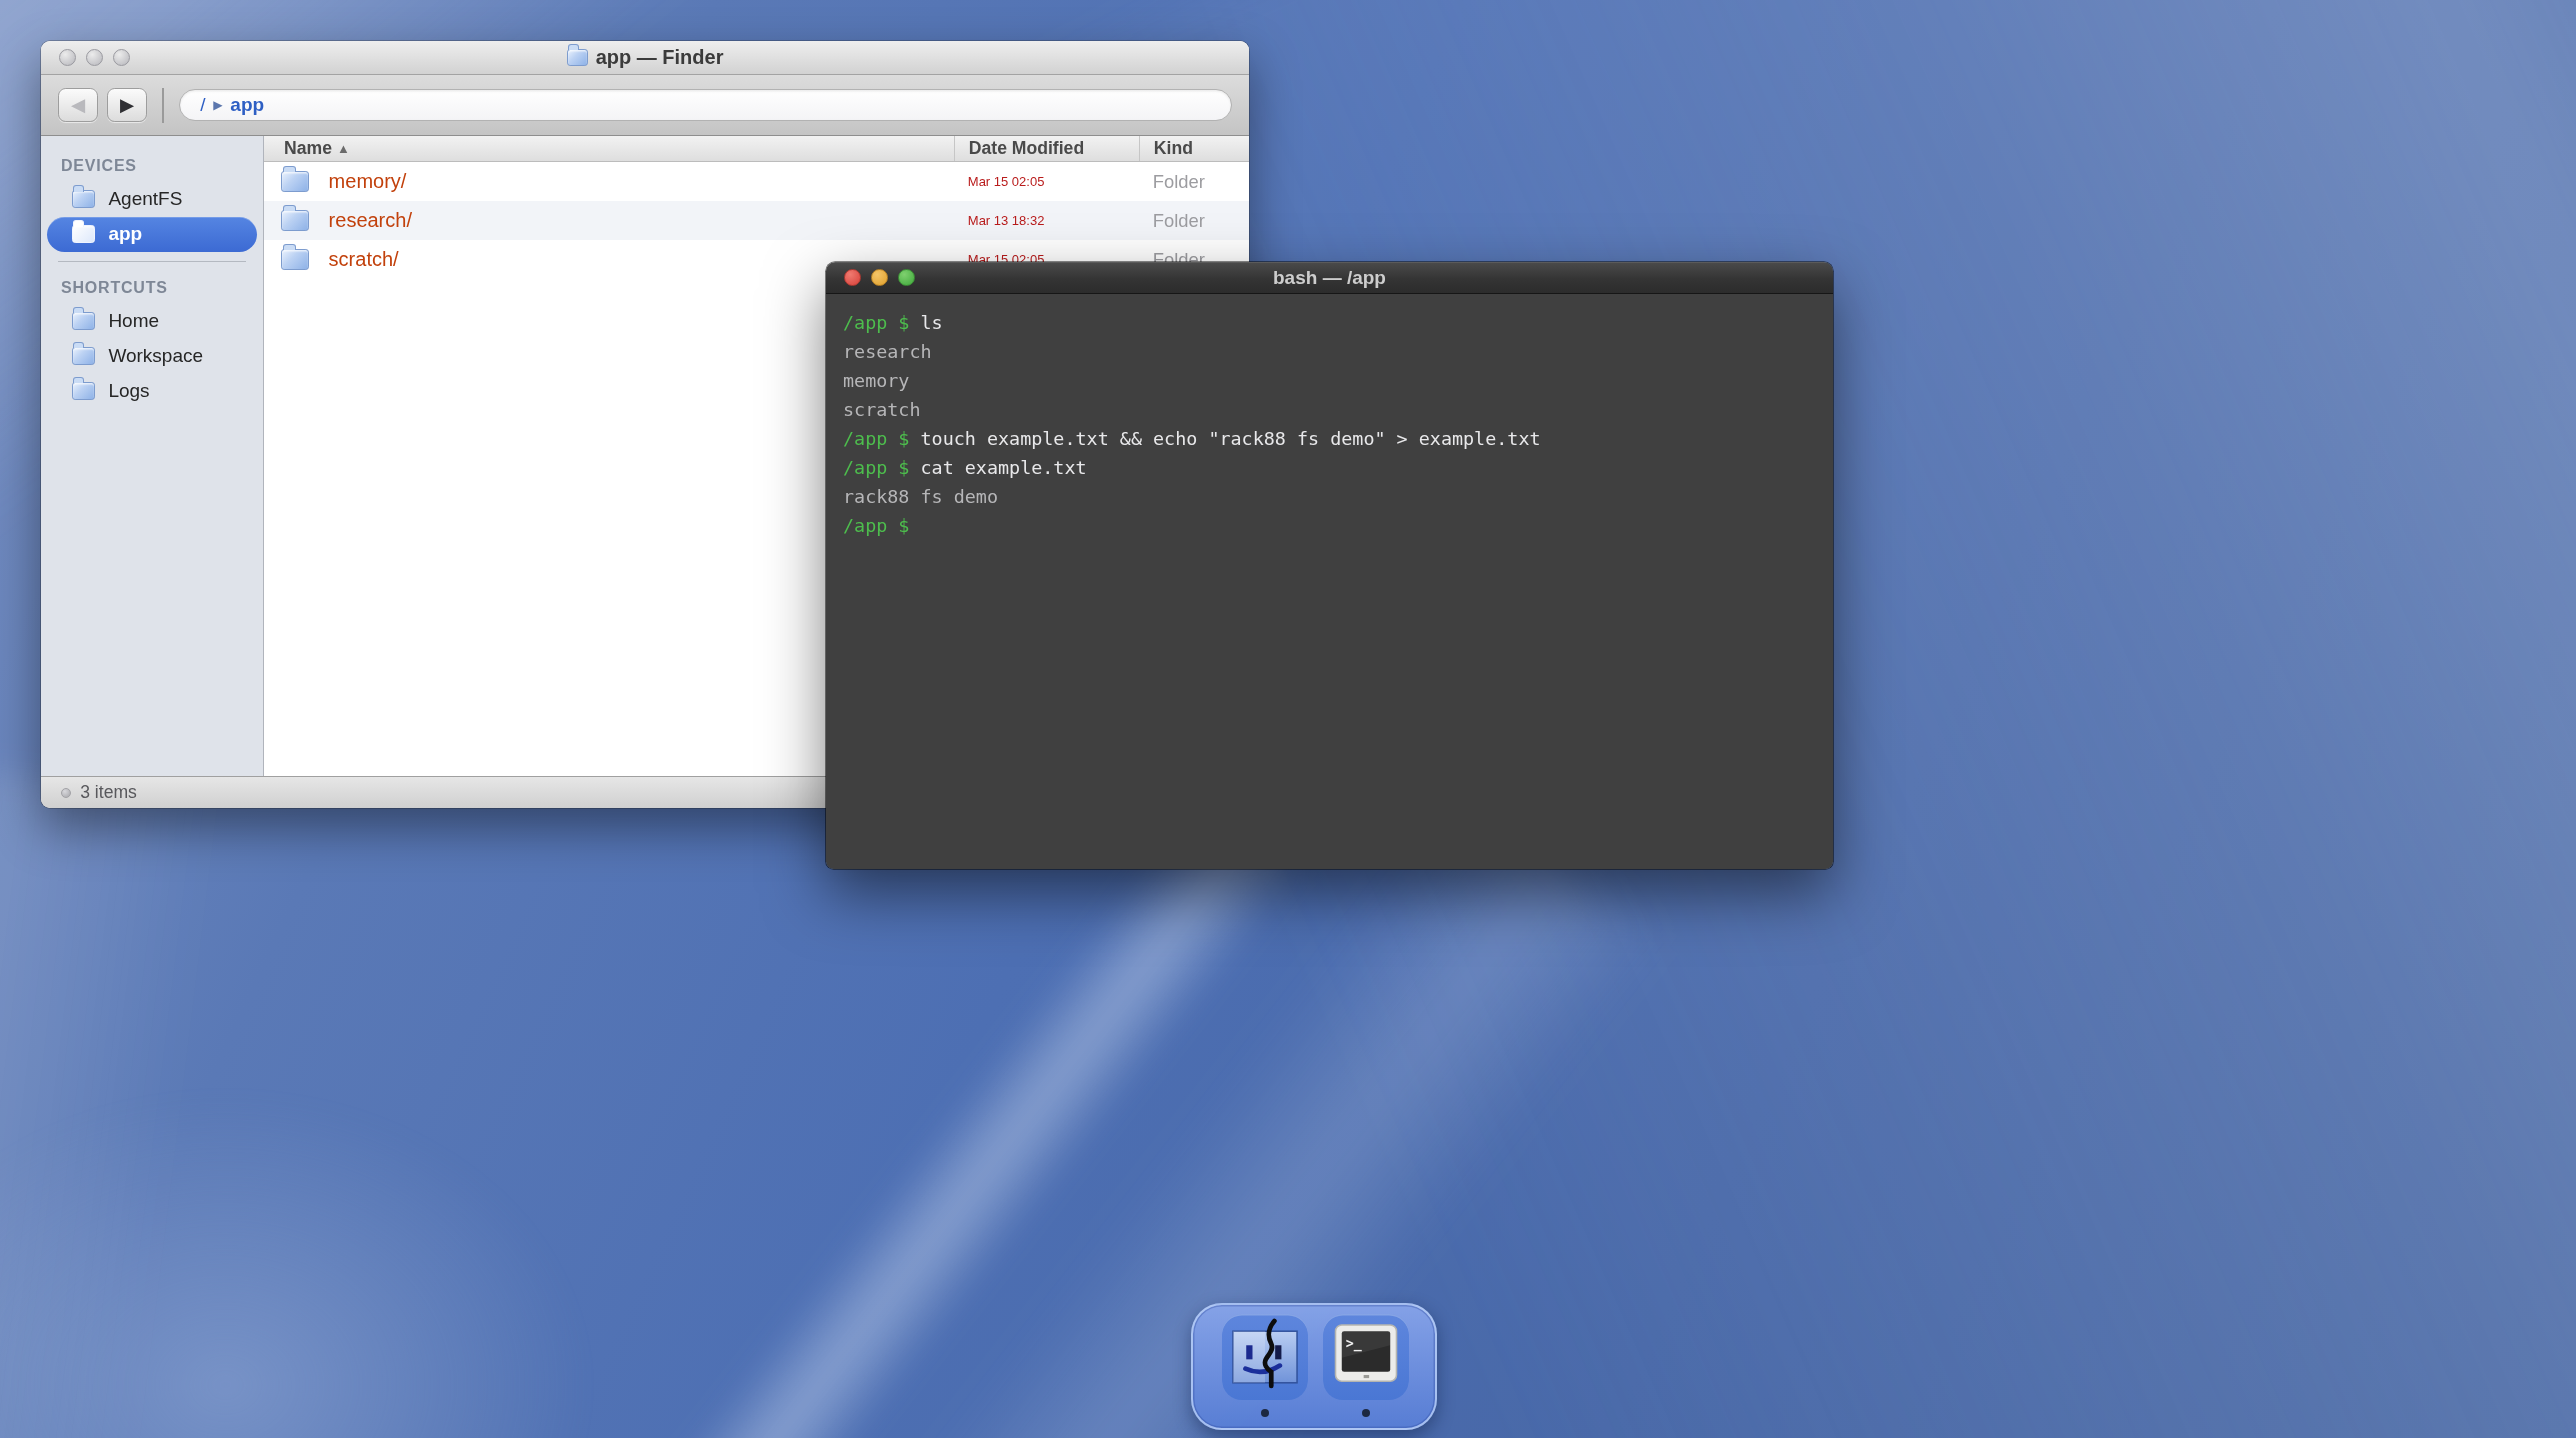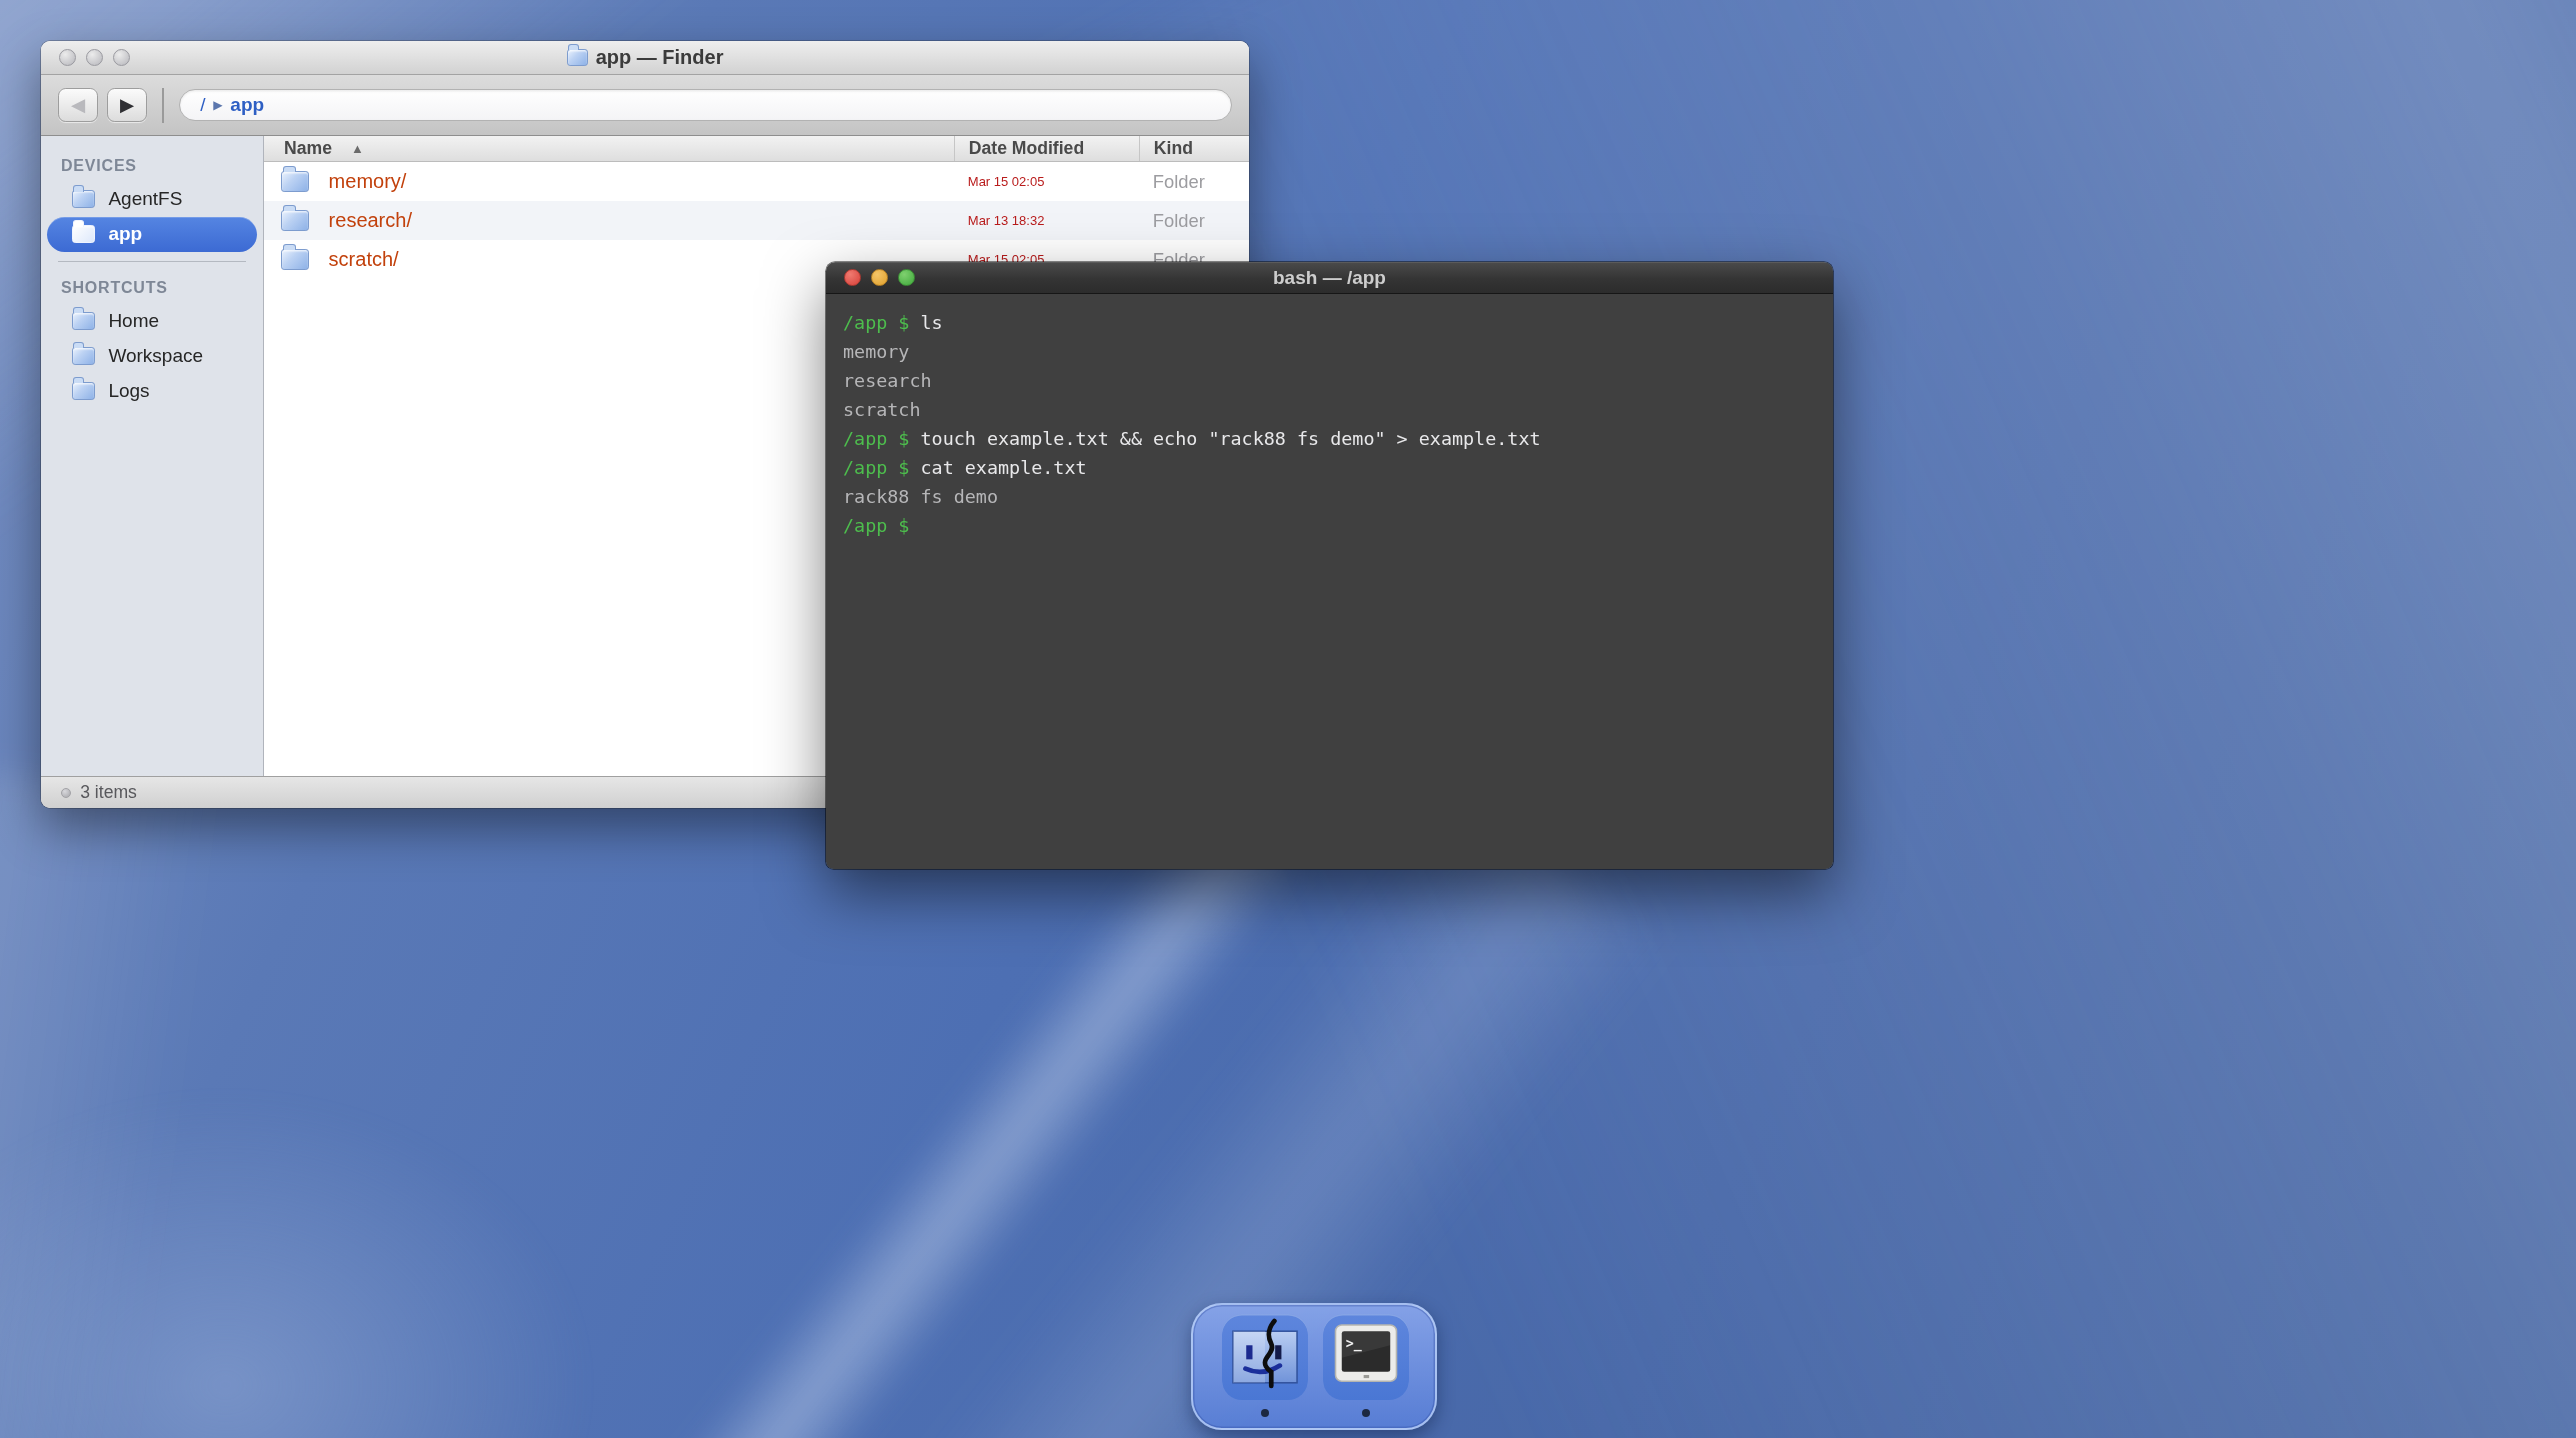--- a/index.html
+++ b/index.html
@@ -74,21 +74,21 @@
   .sb-section { font-size:16px; font-weight:700; color:#7e8796; letter-spacing:0.8px; padding:7.7px 0 6.1px 20px; }
   .sb-item { height:35px; display:flex; align-items:center; gap:13.8px; padding-left:24.5px; margin:0 6.1px;
              font-size:19px; color:#262626; border-radius:17.6px; }
   .sb-item.selected { background:linear-gradient(#5585e2,#3c6ad3); color:#fff; font-weight:600;
              box-shadow:inset 0 0.8px 0 rgba(255,255,255,.25); }
   .sb-divider { height:1.5px; background:#b4b9c1; margin:9.2px 17px; }
 
   .listpane { flex:1; display:flex; flex-direction:column; background:#fff; min-width:0; }
   .list-header { height:26px; background:linear-gradient(#f2f2f2,#dedede); border-bottom:1.5px solid #bcbcbc;
              display:flex; align-items:center; font-size:17.6px; font-weight:700; color:#4a4a4a; }
-  .col-name { flex:1; padding-left:20px; display:flex; align-items:center; gap:19px; }
+  .col-name { flex:1; padding-left:20px; display:flex; align-items:center; gap:5px; }
   .sort-arrow { font-size:13px; color:#6b6b6b; }
   .col-date { width:185px; padding-left:13.8px; border-left:1.5px solid #c6c6c6; align-self:stretch; display:flex; align-items:center; }
   .col-kind { width:110px; padding-left:13.8px; border-left:1.5px solid #c6c6c6; align-self:stretch; display:flex; align-items:center; }
   .rows { flex:1; overflow:hidden; }
   .row { height:39px; display:flex; align-items:center; }
   .row:nth-child(even) { background:#f2f4f8; }
   .cell-name { flex:1; padding-left:17px; display:flex; align-items:center; gap:20px;
                font-size:20px; color:#c2410c; }
   .cell-date { width:185px; padding-left:13.8px; font-size:13px; color:#b91c1c; }
   .cell-kind { width:110px; padding-left:13.8px; font-size:18.4px; color:#9c9ca0; }
@@ -254,22 +254,22 @@
     <div class="t-titlebar">
       <div class="lights">
         <div class="light red"></div>
         <div class="light yellow"></div>
         <div class="light green"></div>
       </div>
       <div class="t-title">bash — /app</div>
     </div>
     <div class="t-body">
       <div class="tline"><span class="p">/app $</span><span class="c"> ls</span><span class="o"></span></div>
+      <div class="tline"><span class="p"></span><span class="c"></span><span class="o">research</span></div>
       <div class="tline"><span class="p"></span><span class="c"></span><span class="o">memory</span></div>
-      <div class="tline"><span class="p"></span><span class="c"></span><span class="o">research</span></div>
       <div class="tline"><span class="p"></span><span class="c"></span><span class="o">scratch</span></div>
       <div class="tline"><span class="p">/app $</span><span class="c"> touch example.txt &amp;&amp; echo "rack88 fs demo" &gt; example.txt</span><span class="o"></span></div>
       <div class="tline"><span class="p">/app $</span><span class="c"> cat example.txt</span><span class="o"></span></div>
       <div class="tline"><span class="p"></span><span class="c"></span><span class="o">rack88 fs demo</span></div>
       <div class="tline"><span class="p">/app $</span><span class="c"></span><span class="o"></span></div>
     </div>
   </div>
 
   <div class="dock">
     <div class="tile finder">

